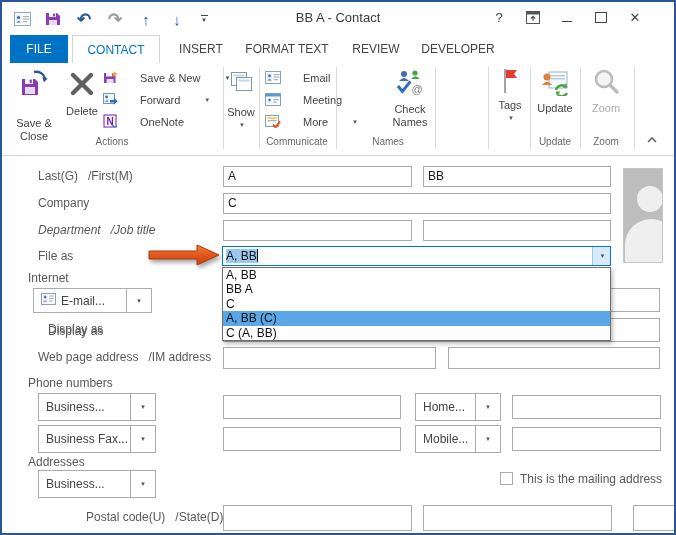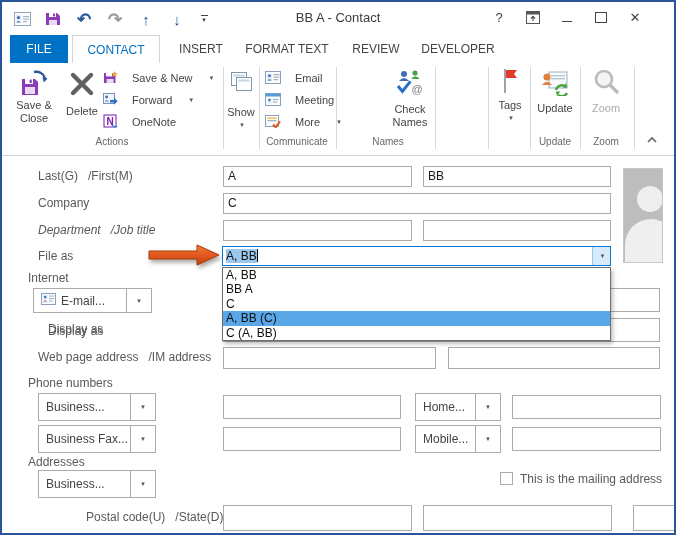--- a/index.html
+++ b/index.html
@@ -24,21 +24,21 @@
   .tabrow{position:absolute;left:2px;top:35px;right:2px;height:28px;background:#fff;font-size:12px;}
   .tab{position:absolute;top:0;height:28px;display:flex;align-items:center;justify-content:center;color:#444;}
   .tab-file{left:8px;width:58px;background:#0072c6;color:#fff;}
   .tab-contact{left:70px;width:88px;background:#fff;color:#0072c6;border:1px solid #d4d4d4;border-bottom:none;box-sizing:border-box;}
   
   .ribbon{position:absolute;left:2px;top:63px;right:2px;height:92px;background:#fff;border-bottom:1px solid #d4d4d4;box-sizing:content-box;}
   .rdiv{position:absolute;top:4px;bottom:6px;width:1px;background:#d9d9d9;}
   .rgroup-label{position:absolute;top:73px;font-size:10px;color:#686868;text-align:center;}
   .bigbtn{position:absolute;top:2px;height:68px;display:flex;flex-direction:column;align-items:center;color:#444;font-size:11px;}
   .bigbtn .cap{line-height:13px;text-align:center;}
-  .smallbtn{position:absolute;display:flex;align-items:center;gap:14px;font-size:11px;color:#444;height:18px;}
+  .smallbtn{position:absolute;display:flex;align-items:center;gap:22px;font-size:11px;color:#444;height:18px;}
   .ddtri{font-size:6px;color:#555;margin-left:2px;}
   .graytxt{color:#aaa;}
   .chevron{position:absolute;top:72px;color:#666;font-size:10px;}
   
   .flabel{position:absolute;font-size:12px;color:#595959;white-space:pre;}
   .finput{position:absolute;border:1px solid #ababab;background:#fff;font-size:12px;color:#1a1a1a;padding:2px 0 0 4px;box-sizing:border-box;}
   .sbtn{position:absolute;display:flex;border:1px solid #ababab;background:#fff;box-sizing:border-box;align-items:stretch;}
   .sbtn .main{flex:1;display:flex;align-items:center;padding-left:7px;gap:5px;font-size:12px;color:#444;white-space:nowrap;}
   .sbtn .arr{width:24px;border-left:1px solid #ababab;display:flex;align-items:center;justify-content:center;}
   .sbtn .arr .ddtri{margin:0;}
@@ -126,21 +126,21 @@
       <span style="margin-top:3px;">
         <svg width="27" height="29" viewBox="0 0 27 29">
             <path d="M13 4 a9 8 0 0 1 11 6" stroke="#2b579a" stroke-width="2.4" fill="none"></path>
             <path d="M21.4 9 L26.6 10.6 L22.8 14.6 z" fill="#2b579a"></path>
             <path d="M1 11 h13 l3 3 v13 h-16 z" fill="#8a3cb5"></path>
             <rect x="4" y="11" width="8" height="5" fill="#fff"></rect>
             <rect x="8.6" y="11.6" width="2.2" height="3.4" fill="#8a3cb5"></rect>
             <rect x="4" y="19" width="10" height="7" fill="#e9d9f3"></rect>
           </svg>
       </span>
-      <span class="cap" style="margin-top:0;">Save &amp;</span>
+      <span class="cap" style="margin-top:18px;">Save &amp;</span>
       <span class="cap">Close</span>
     </div>
     <div class="bigbtn" style="left:60px;width:40px;">
       <span style="margin-top:6px;">
         <svg width="26" height="26" viewBox="0 0 26 26">
             <path d="M4 4 L22 22 M22 4 L4 22" stroke="#5f6062" stroke-width="4.4" stroke-linecap="round"></path>
           </svg>
       </span>
       <span class="cap" style="margin-top:6px;">Delete</span>
     </div>

